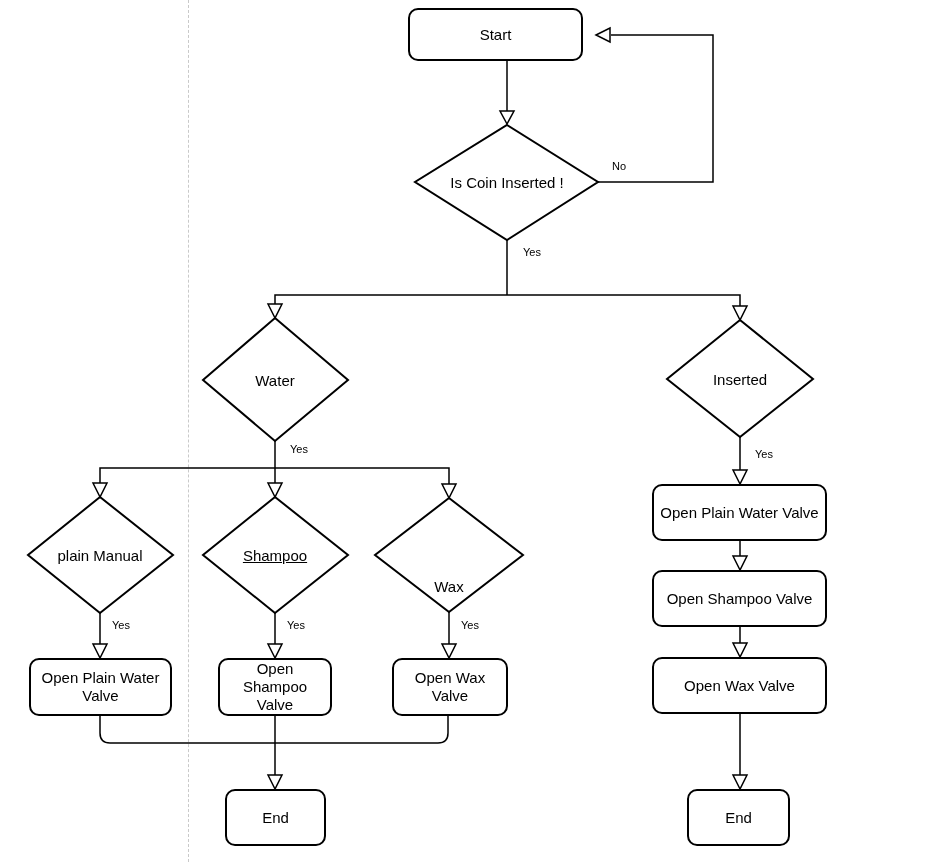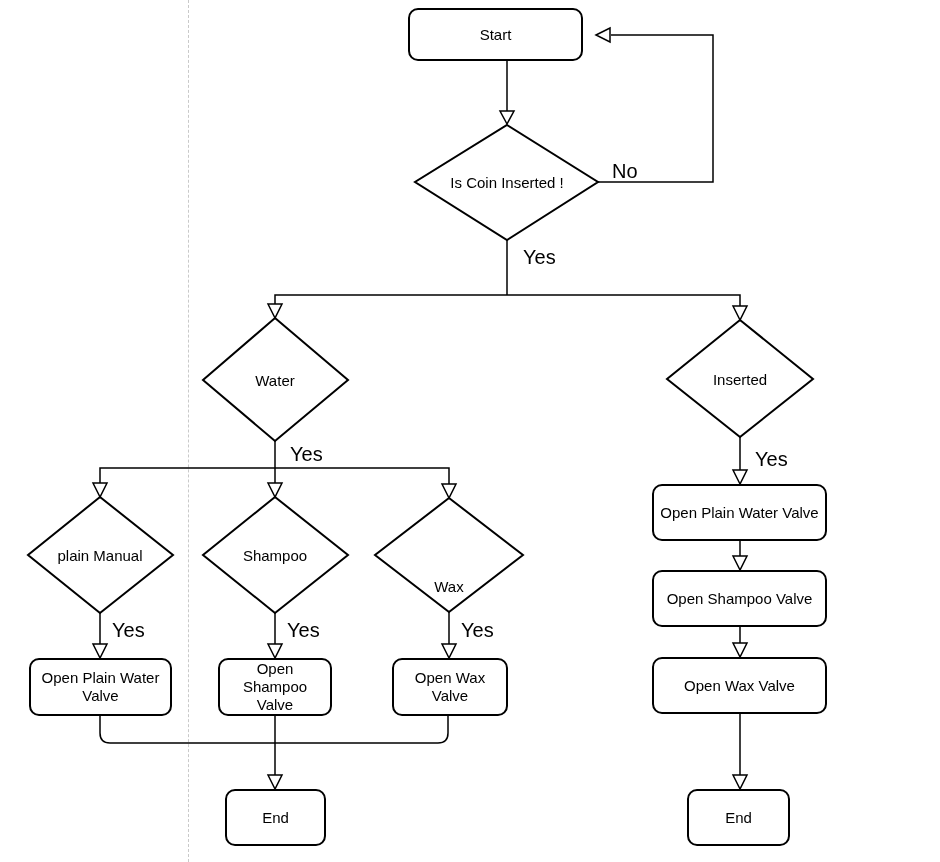--- a/index.html
+++ b/index.html
@@ -48,39 +48,39 @@
     position: absolute;
     display: flex;
     align-items: center;
     justify-content: center;
     text-align: left;
     font-size: 15px;
     pointer-events: none;
   }
   .e-label {
     position: absolute;
-    font-size: 20px;
+    font-size: 11px;
     white-space: nowrap;
   }
   
   #n-start      { left: 408px; top:   8px; width: 175px; height: 53px; }
   #n-opw-m      { left:  29px; top: 658px; width: 143px; height: 58px; padding: 0 4px;  }
   #n-osh-m      { left: 218px; top: 658px; width: 114px; height: 58px; padding: 0 10px; }
   #n-owx-m      { left: 392px; top: 658px; width: 116px; height: 58px; padding: 0 8px;  }
   #n-end-m      { left: 225px; top: 789px; width: 101px; height: 57px; }
   #n-opw-a      { left: 652px; top: 484px; width: 175px; height: 57px; padding: 0 5px; }
   #n-osh-a      { left: 652px; top: 570px; width: 175px; height: 57px; padding: 0 5px; }
   #n-owx-a      { left: 652px; top: 657px; width: 175px; height: 57px; }
   #n-end-a      { left: 687px; top: 789px; width: 103px; height: 57px; }
   
   #dl-coin      { left: 417px; top: 167px; width: 180px; height: 30px; }
   #dl-manual    { left: 205px; top: 365px; width: 140px; height: 30px; }
   #dl-automatic { left: 670px; top: 364px; width: 140px; height: 30px; }
   #dl-pwater    { left:  30px; top: 540px; width: 140px; height: 30px; }
-  #dl-shampoo   { left: 205px; top: 540px; width: 140px; height: 30px; }
+  #dl-shampoo   { left: 205px; top: 540px; width: 140px; height: 30px; text-decoration: underline; }
   #dl-wax       { left: 379px; top: 571px; width: 140px; height: 30px; }
   
   #el-no        { left: 612px; top: 160px; }
   #el-coin-yes  { left: 523px; top: 246px; }
   #el-man-yes   { left: 290px; top: 443px; }
   #el-auto-yes  { left: 755px; top: 448px; }
   #el-pw-yes    { left: 112px; top: 619px; }
   #el-sh-yes    { left: 287px; top: 619px; }
   #el-wx-yes    { left: 461px; top: 619px; }
 </style>

